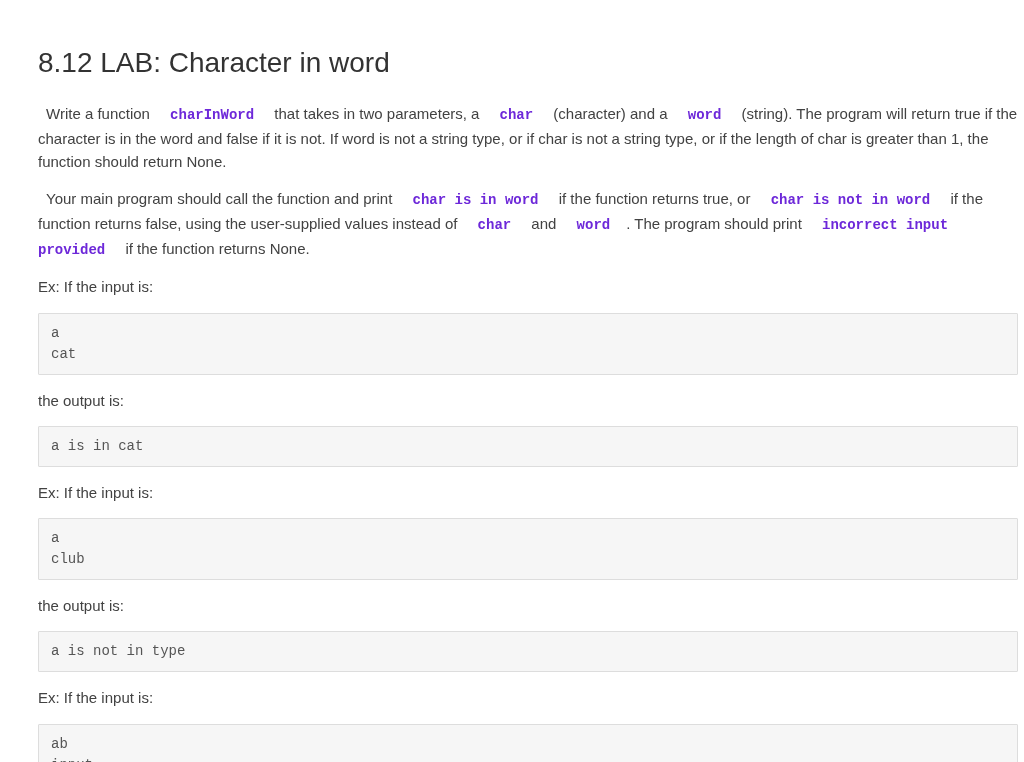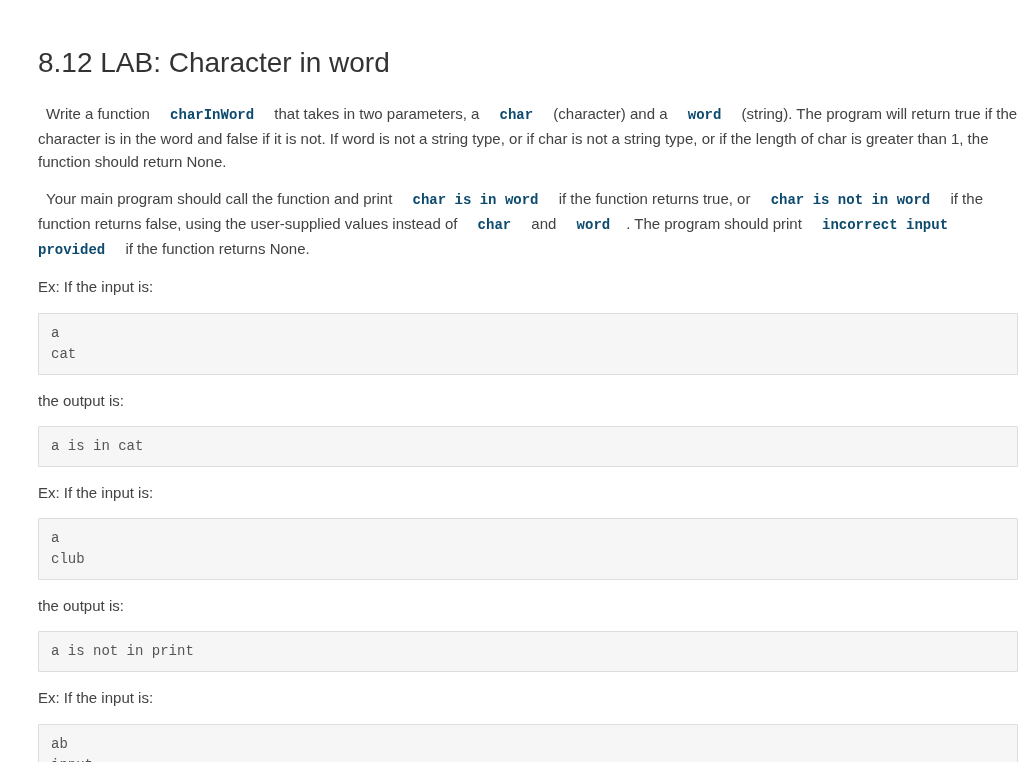--- a/index.html
+++ b/index.html
@@ -24,21 +24,21 @@
     p {
       margin-bottom: 14px;
       color: #424242;
       font-size: 15px;
       line-height: 1.55;
     }
     code.inline {
       font-family: "Courier New", Courier, monospace;
       font-weight: bold;
       font-size: 14px;
-      color: #0c4a6e;
+      color: #6d28d9;
     }
     pre.code-block {
       background-color: #f6f6f6;
       border: 1px solid #ddd;
       padding: 9px 12px;
       font-family: "Courier New", Courier, monospace;
       font-size: 14px;
       color: #555;
       margin-bottom: 14px;
       white-space: pre;
@@ -64,19 +64,19 @@
 cat</pre>
 
 <p>the output is:</p>
 <pre class="code-block">a is in cat</pre>
 
 <p>Ex: If the input is:</p>
 <pre class="code-block">a
 club</pre>
 
 <p>the output is:</p>
-<pre class="code-block">a is not in print</pre>
+<pre class="code-block">a is not in type</pre>
 
 <p>Ex: If the input is:</p>
 <pre class="code-block">ab
 input</pre>
 
 <p>the output is:</p>
 
 </body></html>

